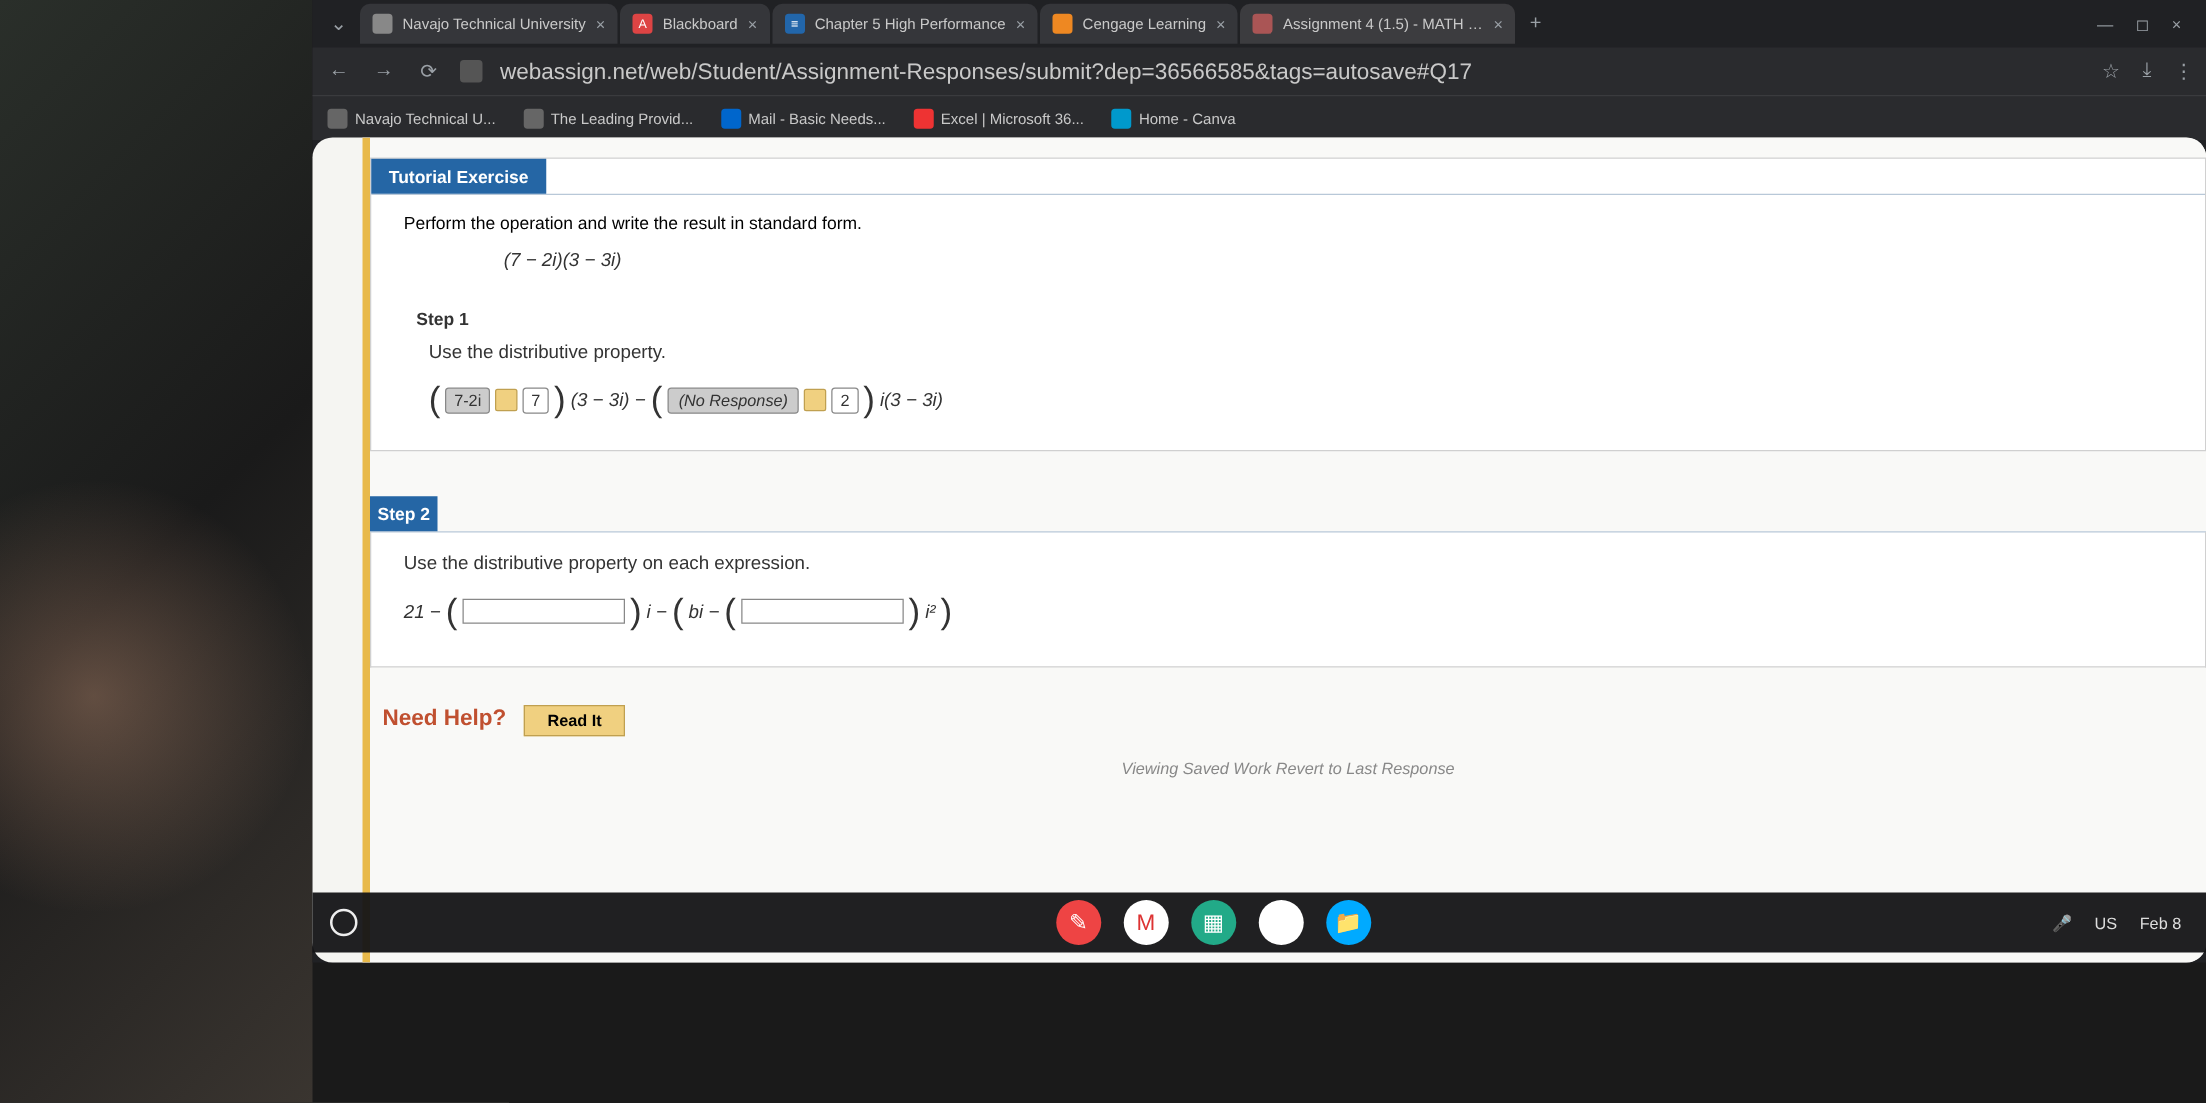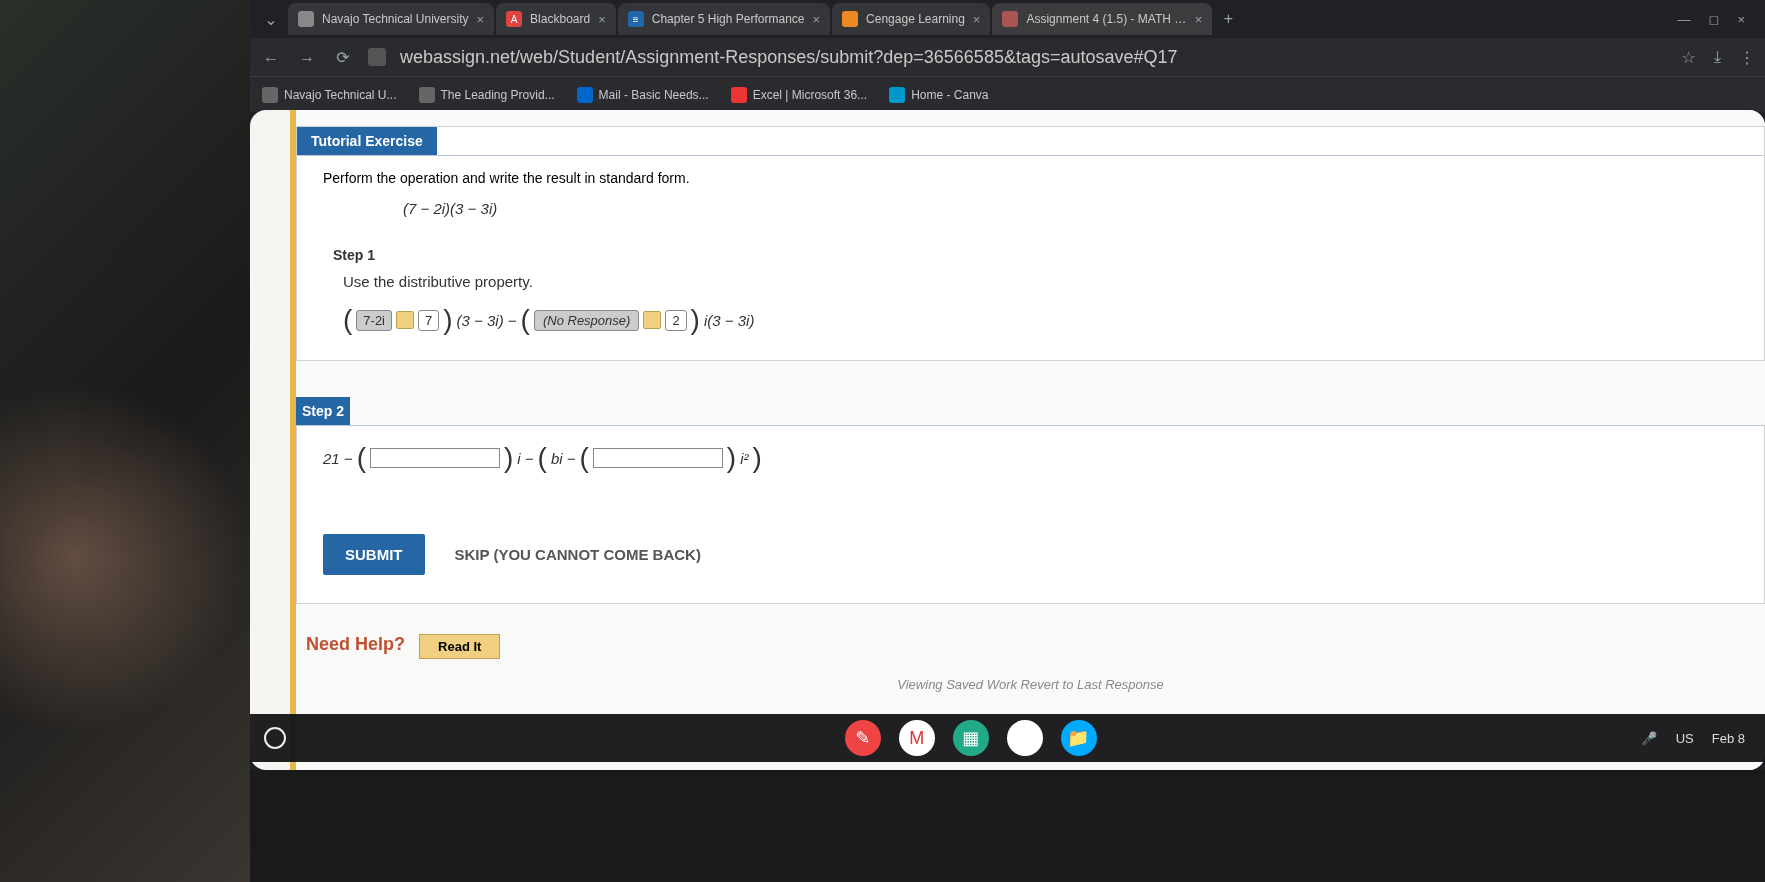--- a/index.html
+++ b/index.html
@@ -182,39 +182,36 @@
               <span class="key-ico"></span>
               <span class="ans-ok2">2</span>
               <span class="paren">)</span>
               <span>i(3 − 3i)</span>
             </div>
           </div>
         </div>
 
         <div class="step2-head">Step 2</div>
         <div class="step2-body">
+          <div class="step-txt" style="margin-left:0">Use the distributive property on each expression.</div>
           <div class="expr" style="margin-left:0">
             <span>21 −</span>
             <span class="paren">(</span>
             <input class="inp" style="">
             <span class="paren">)</span>
             <span>i − </span>
             <span class="paren">(</span>
             <span>bi − </span>
             <span class="paren">(</span>
             <input class="inp" style="">
             <span class="paren">)</span>
             <span>i²</span>
             <span class="paren">)</span>
           </div>
 
-          <div class="btn-row">
-            <button class="submit-btn">SUBMIT</button>
-            <span class="skip">SKIP (YOU CANNOT COME BACK)</span>
-          </div>
         </div>
 
         <div class="need-help">
           <span class="need-help-lbl">Need Help?</span>
           <span class="read-it">Read It</span>
         </div>
 
         <div class="saved">Viewing Saved Work Revert to Last Response</div>
       </div>
     </div>

